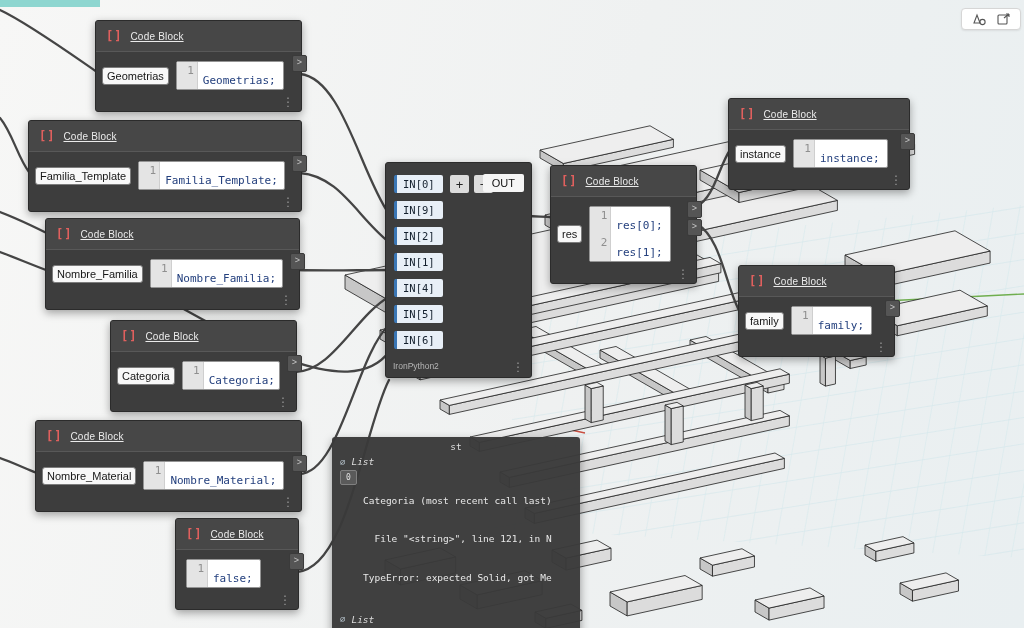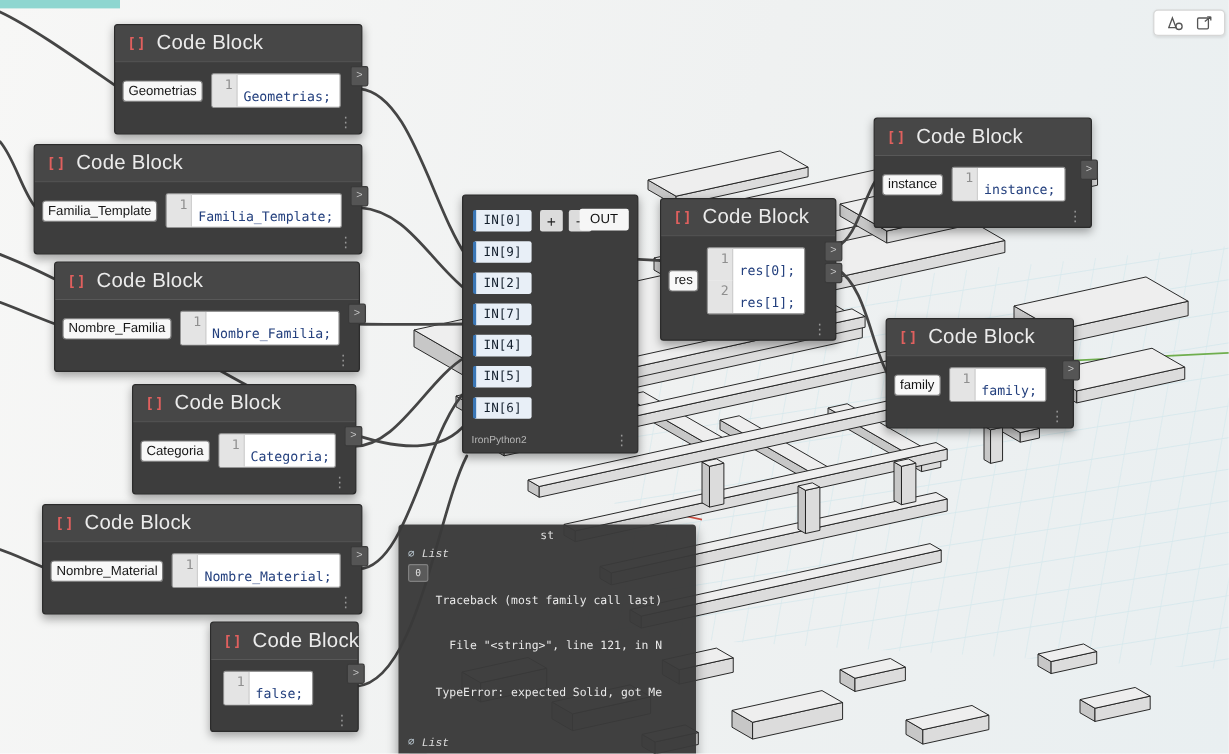--- a/index.html
+++ b/index.html
@@ -15,21 +15,21 @@
 
   .mini-toolbar{position:absolute;right:3px;top:8px;background:#ffffff;border:1px solid #d6d6d6;
     border-radius:4px;display:flex;gap:2px;padding:2px 4px;box-shadow:0 1px 2px rgba(0,0,0,.08);z-index:40;}
   .mini-btn{width:24px;height:16px;display:flex;align-items:center;justify-content:center;border-radius:3px;cursor:pointer;}
 
   
   .node{position:absolute;background:#3d3d3d;border:1px solid #2b2b2b;border-radius:3px;
     box-shadow:0 3px 8px rgba(0,0,0,.35);z-index:20;}
   .nh{height:30px;display:flex;align-items:center;gap:8px;padding:0 10px;background:#474747;
     border-bottom:1px solid #585858;border-radius:2px 2px 0 0;}
-  .nt{font-size:17px;color:#ebebeb;letter-spacing:.2px;white-space:nowrap;}
+  .nt{font-size:10px;color:#ebebeb;letter-spacing:.2px;white-space:nowrap;text-decoration:underline;}
   .cbi{font-family:"DejaVu Sans Mono",monospace;font-size:12px;color:#e0605e;font-weight:bold;letter-spacing:1px;}
   .nb{position:relative;display:flex;align-items:center;gap:7px;padding:9px 16px 4px 6px;}
   .pin{background:#f8f8f8;border:1px solid #7c7c7c;border-radius:3px;color:#161616;font-size:11px;
     padding:2px 4px;white-space:nowrap;}
   .ced{background:#ffffff;border:1px solid #949494;border-radius:2px;
     font-family:"DejaVu Sans Mono",monospace;font-size:11px;overflow:hidden;}
   .crow{display:flex;}
   .ln{background:#e4e4e4;color:#8f8f8f;min-width:14px;text-align:right;padding:2px 3px;border-right:1px solid #cfcfcf;}
   .cd{padding:12px 7px 2px 5px;color:#24407e;white-space:nowrap;}
   .pout{position:absolute;right:-6px;width:13px;height:15px;background:#555555;border:1px solid #3a3a3a;
@@ -50,21 +50,21 @@
   .engine{color:#b5b5b5;font-size:8.5px;}
 
   
   .preview{position:absolute;left:332px;top:437px;width:248px;background:rgba(58,58,58,.97);border-radius:3px;
     box-shadow:0 4px 10px rgba(0,0,0,.4);color:#e9e9e9;font-family:"DejaVu Sans Mono",monospace;
     font-size:9.5px;overflow:hidden;z-index:30;}
   .pv-body{padding:4px 8px 4px;}
   .pv-clip{color:#dedede;text-align:center;}
   .pv-list{display:flex;align-items:center;gap:6px;margin:4px 0 2px;color:#dcdcdc;}
   .pv-list .ic{color:#b9c6cf;font-size:9px;}
-  .pv-list .lbl{font-style:italic;font-family:Liberation Mono, monospace;}
+  .pv-list .lbl{font-style:italic;}
   .pv-item{display:flex;gap:6px;margin:1px 0;}
   .badge{flex:0 0 auto;width:15px;height:13px;background:#5a5a5a;border:1px solid #808080;border-radius:2px;
     color:#e0e0e0;font-size:8px;display:flex;align-items:center;justify-content:center;margin-top:1px;}
   .err{white-space:pre;line-height:1.35;overflow:hidden;}
 </style>
 </head>
 <body>
 
 <div class="canvas">
 
@@ -330,21 +330,21 @@
     <div class="nf">
         <span class="dots">⋮</span>
       </div>
   </div>
 
   <div class="node" style="left:385px;top:162px;width:145px">
     <div class="py-body">
       <span class="py-in">IN[0]</span>
       <span class="py-in">IN[9]</span>
       <span class="py-in">IN[2]</span>
-      <span class="py-in">IN[7]</span>
+      <span class="py-in">IN[1]</span>
       <span class="py-in">IN[4]</span>
       <span class="py-in">IN[5]</span>
       <span class="py-in">IN[6]</span>
       <div class="py-ops">
         <span class="py-btn">+</span>
         <span class="py-btn">−</span>
       </div>
       <span class="py-out">OUT</span>
     </div>
     <div class="py-foot">
@@ -421,21 +421,21 @@
   <div class="preview">
     <div class="pv-body">
       <div class="pv-clip">st</div>
       <div class="pv-list">
         <span class="ic">∅</span>
         <span class="lbl">List</span>
       </div>
       <div class="pv-item">
         <span class="badge">0</span>
         <div class="err">
-          <div>Traceback (most family call last)</div>
+          <div>Categoria (most recent call last)</div>
           <div>  File "&lt;string&gt;", line 121, in N</div>
           <div>TypeError: expected Solid, got Me</div>
         </div>
       </div>
       <div class="pv-list">
         <span class="ic">∅</span>
         <span class="lbl">List</span>
       </div>
       <div class="pv-item">
         <span class="badge">0</span>

